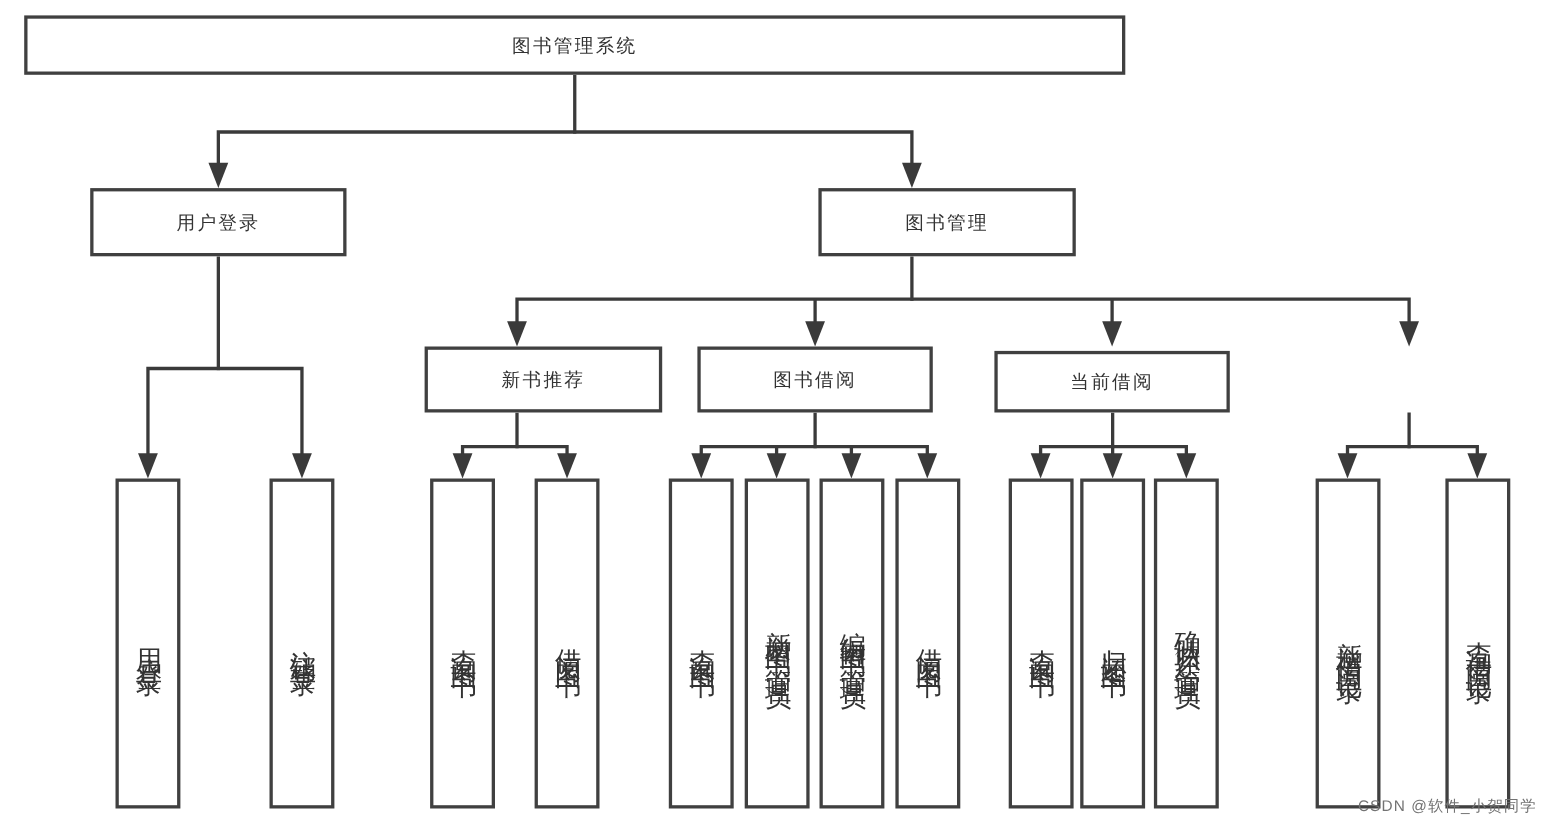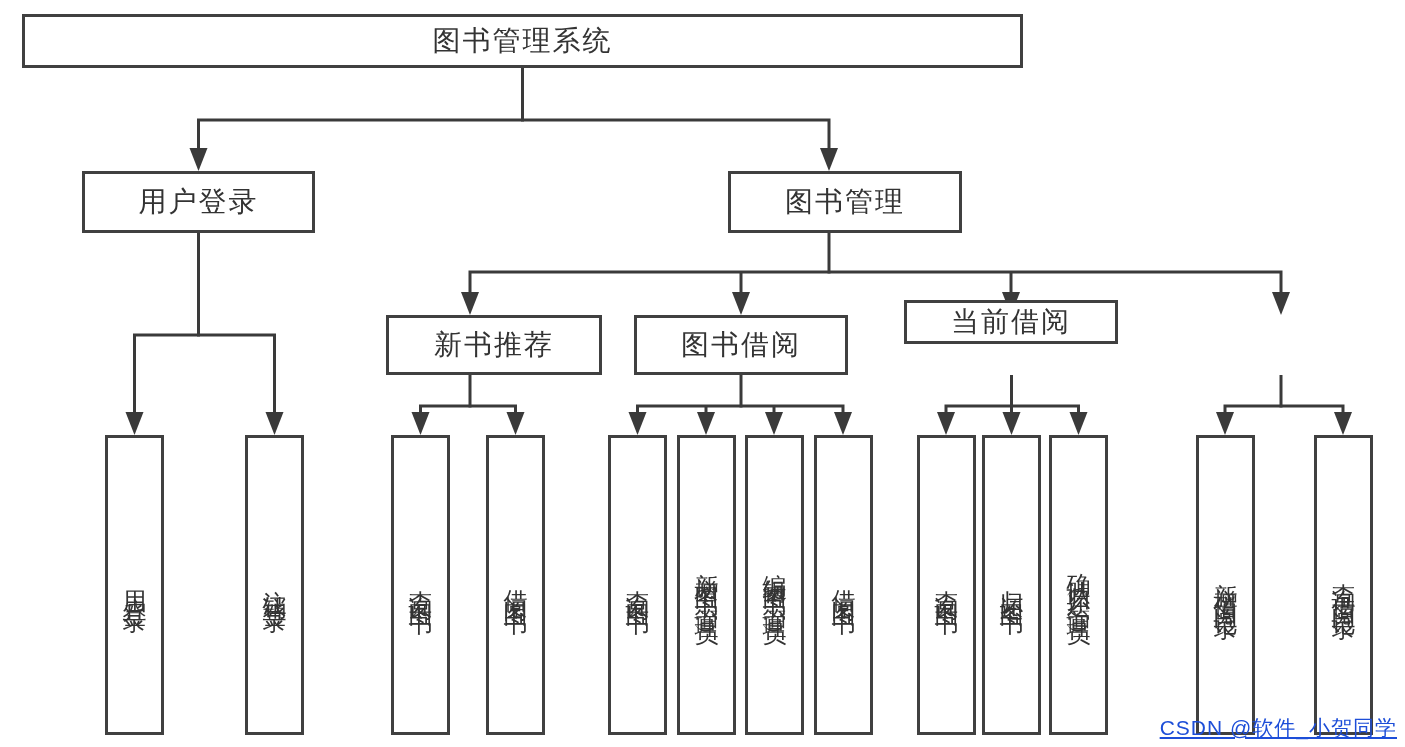--- a/index.html
+++ b/index.html
@@ -16,54 +16,53 @@
     box-sizing:border-box;
     border:3px solid #404040;
     background:#ffffff;
     display:flex;
     align-items:center;
     justify-content:center;
     z-index:2;
     color:#333333;
   }
   .hnode span{
-    font-size:28px;
+    font-size:17px;
     letter-spacing:2px;
     white-space:nowrap;
   }
   .vnode{top:435px;width:59px;height:300px;}
   .vnode span{
     writing-mode:vertical-rl;
     text-orientation:mixed;
     font-size:24px;
     letter-spacing:7px;
     line-height:1;
     white-space:nowrap;
   }
   .root-node{left:22px;top:14px;width:1001px;height:54px;}
   .n-user-login{left:82px;top:171px;width:233px;height:62px;}
-  .n-book-mgmt{left:728px;top:171px;width:234px;height:62px;}
+  .n-book-mgmt{left:744px;top:171px;width:234px;height:62px;}
   .n-new-book{left:362px;top:315px;width:216px;height:60px;margin-left:24px;}
   .n-book-borrow{left:634px;top:315px;width:214px;height:60px;text-align:right;}
-  .n-current-borrow{left:904px;top:300px;width:214px;height:44px;}
+  .n-current-borrow{left:904px;top:319px;width:214px;height:56px;}
   .n-borrow-records{left:1175px;top:315px;width:212px;height:60px;}
   .lf0{left:105px;}  .lf1{left:245px;}
   .lf2{left:391px;}  .lf3{left:486px;}
   .lf4{left:608px;}  .lf5{left:677px;}  .lf6{left:745px;}  .lf7{left:814px;}
   .lf8{left:917px;}  .lf9{left:982px;}  .lf10{left:1049px;}
   .lf11{left:1196px;} .lf12{left:1314px;}
   .watermark{
     position:absolute;
     right:8px;bottom:5px;
-    color:#1d4ed8;
-    font-size:21px;
+    color:#737373;
+    font-size:14px;
     letter-spacing:1px;
     z-index:5;
     white-space:nowrap;
-    text-decoration:underline;
   }
 </style>
 </head>
 <body>
 
 <div class="canvas">
 
   <svg class="connector-layer" width="1405" height="747" viewBox="0 0 1405 747">
     <g stroke="#3a3a3a" stroke-width="3" fill="none">
 

